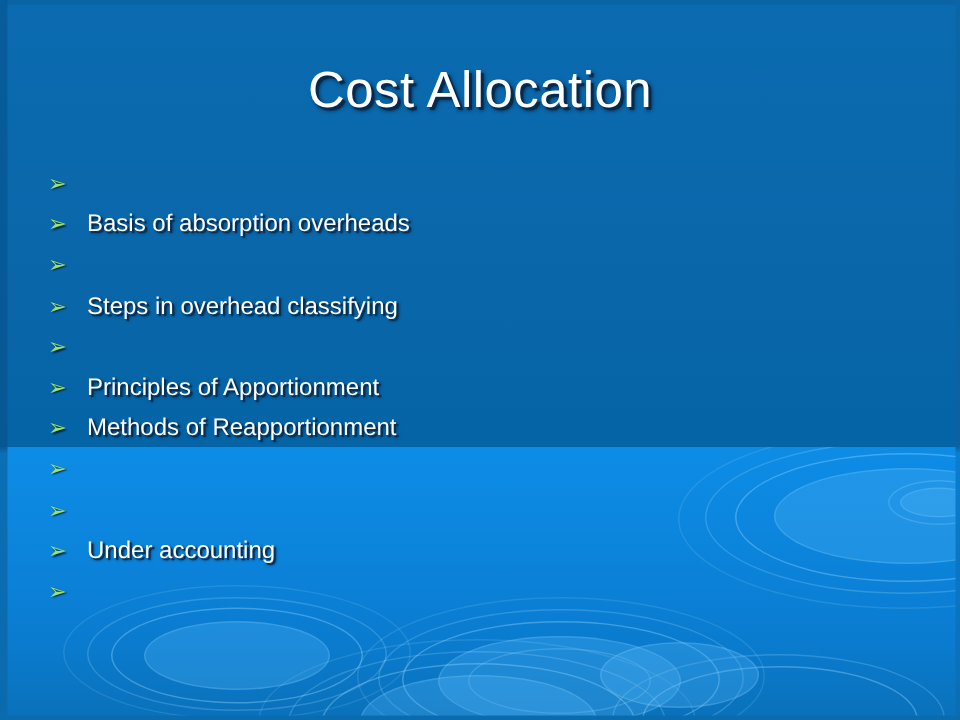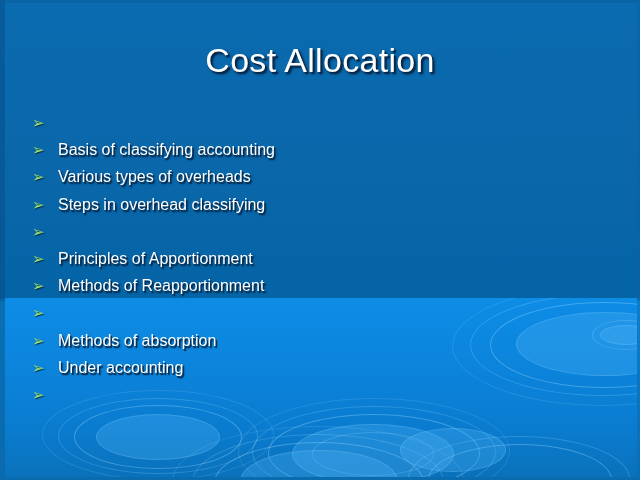--- a/index.html
+++ b/index.html
@@ -178,25 +178,24 @@
   <div class="bottom-edge"></div>
 
   <div id="title">Cost Allocation</div>
 
   <div id="bullets">
       <div class="bullet-row">
         <span class="bullet-marker">➢</span>
       </div>
       <div class="bullet-row">
         <span class="bullet-marker">➢</span>
-        <span class="bullet-text">Basis of classifying accounting</span>
-      </div>
-      <div class="bullet-row">
-        <span class="bullet-marker">➢</span>
-        <span class="bullet-text">Various types of overheads</span>
+        <span class="bullet-text">Basis of absorption overheads</span>
+      </div>
+      <div class="bullet-row">
+        <span class="bullet-marker">➢</span>
       </div>
       <div class="bullet-row">
         <span class="bullet-marker">➢</span>
         <span class="bullet-text">Steps in overhead classifying</span>
       </div>
       <div class="bullet-row">
         <span class="bullet-marker">➢</span>
       </div>
       <div class="bullet-row">
         <span class="bullet-marker">➢</span>
@@ -204,21 +203,20 @@
       </div>
       <div class="bullet-row">
         <span class="bullet-marker">➢</span>
         <span class="bullet-text">Methods of Reapportionment</span>
       </div>
       <div class="bullet-row">
         <span class="bullet-marker">➢</span>
       </div>
       <div class="bullet-row">
         <span class="bullet-marker">➢</span>
-        <span class="bullet-text">Methods of absorption</span>
       </div>
       <div class="bullet-row">
         <span class="bullet-marker">➢</span>
         <span class="bullet-text">Under accounting</span>
       </div>
       <div class="bullet-row">
         <span class="bullet-marker">➢</span>
       </div>
     </div>
 

